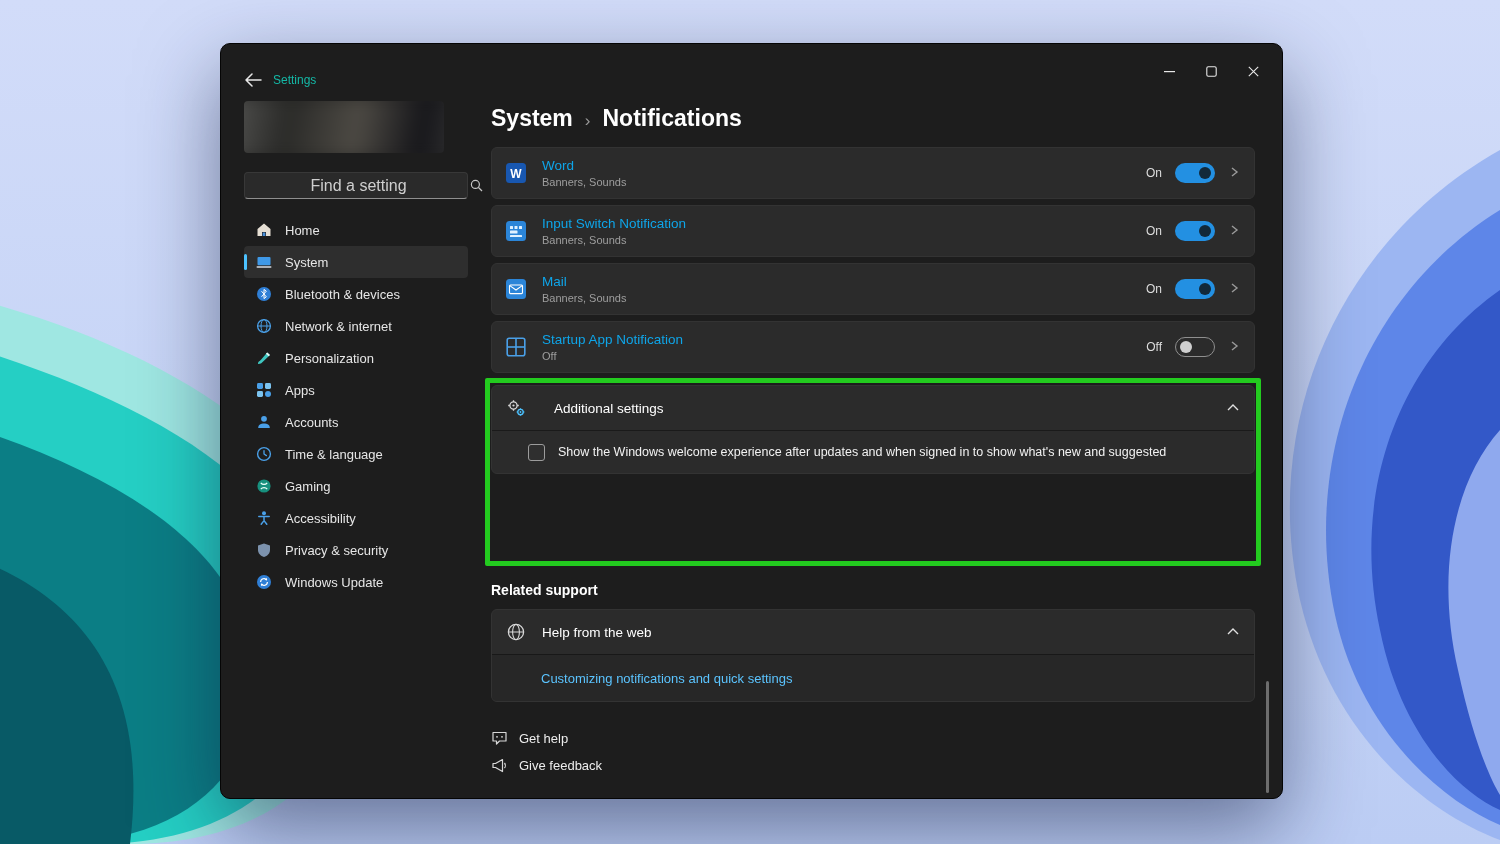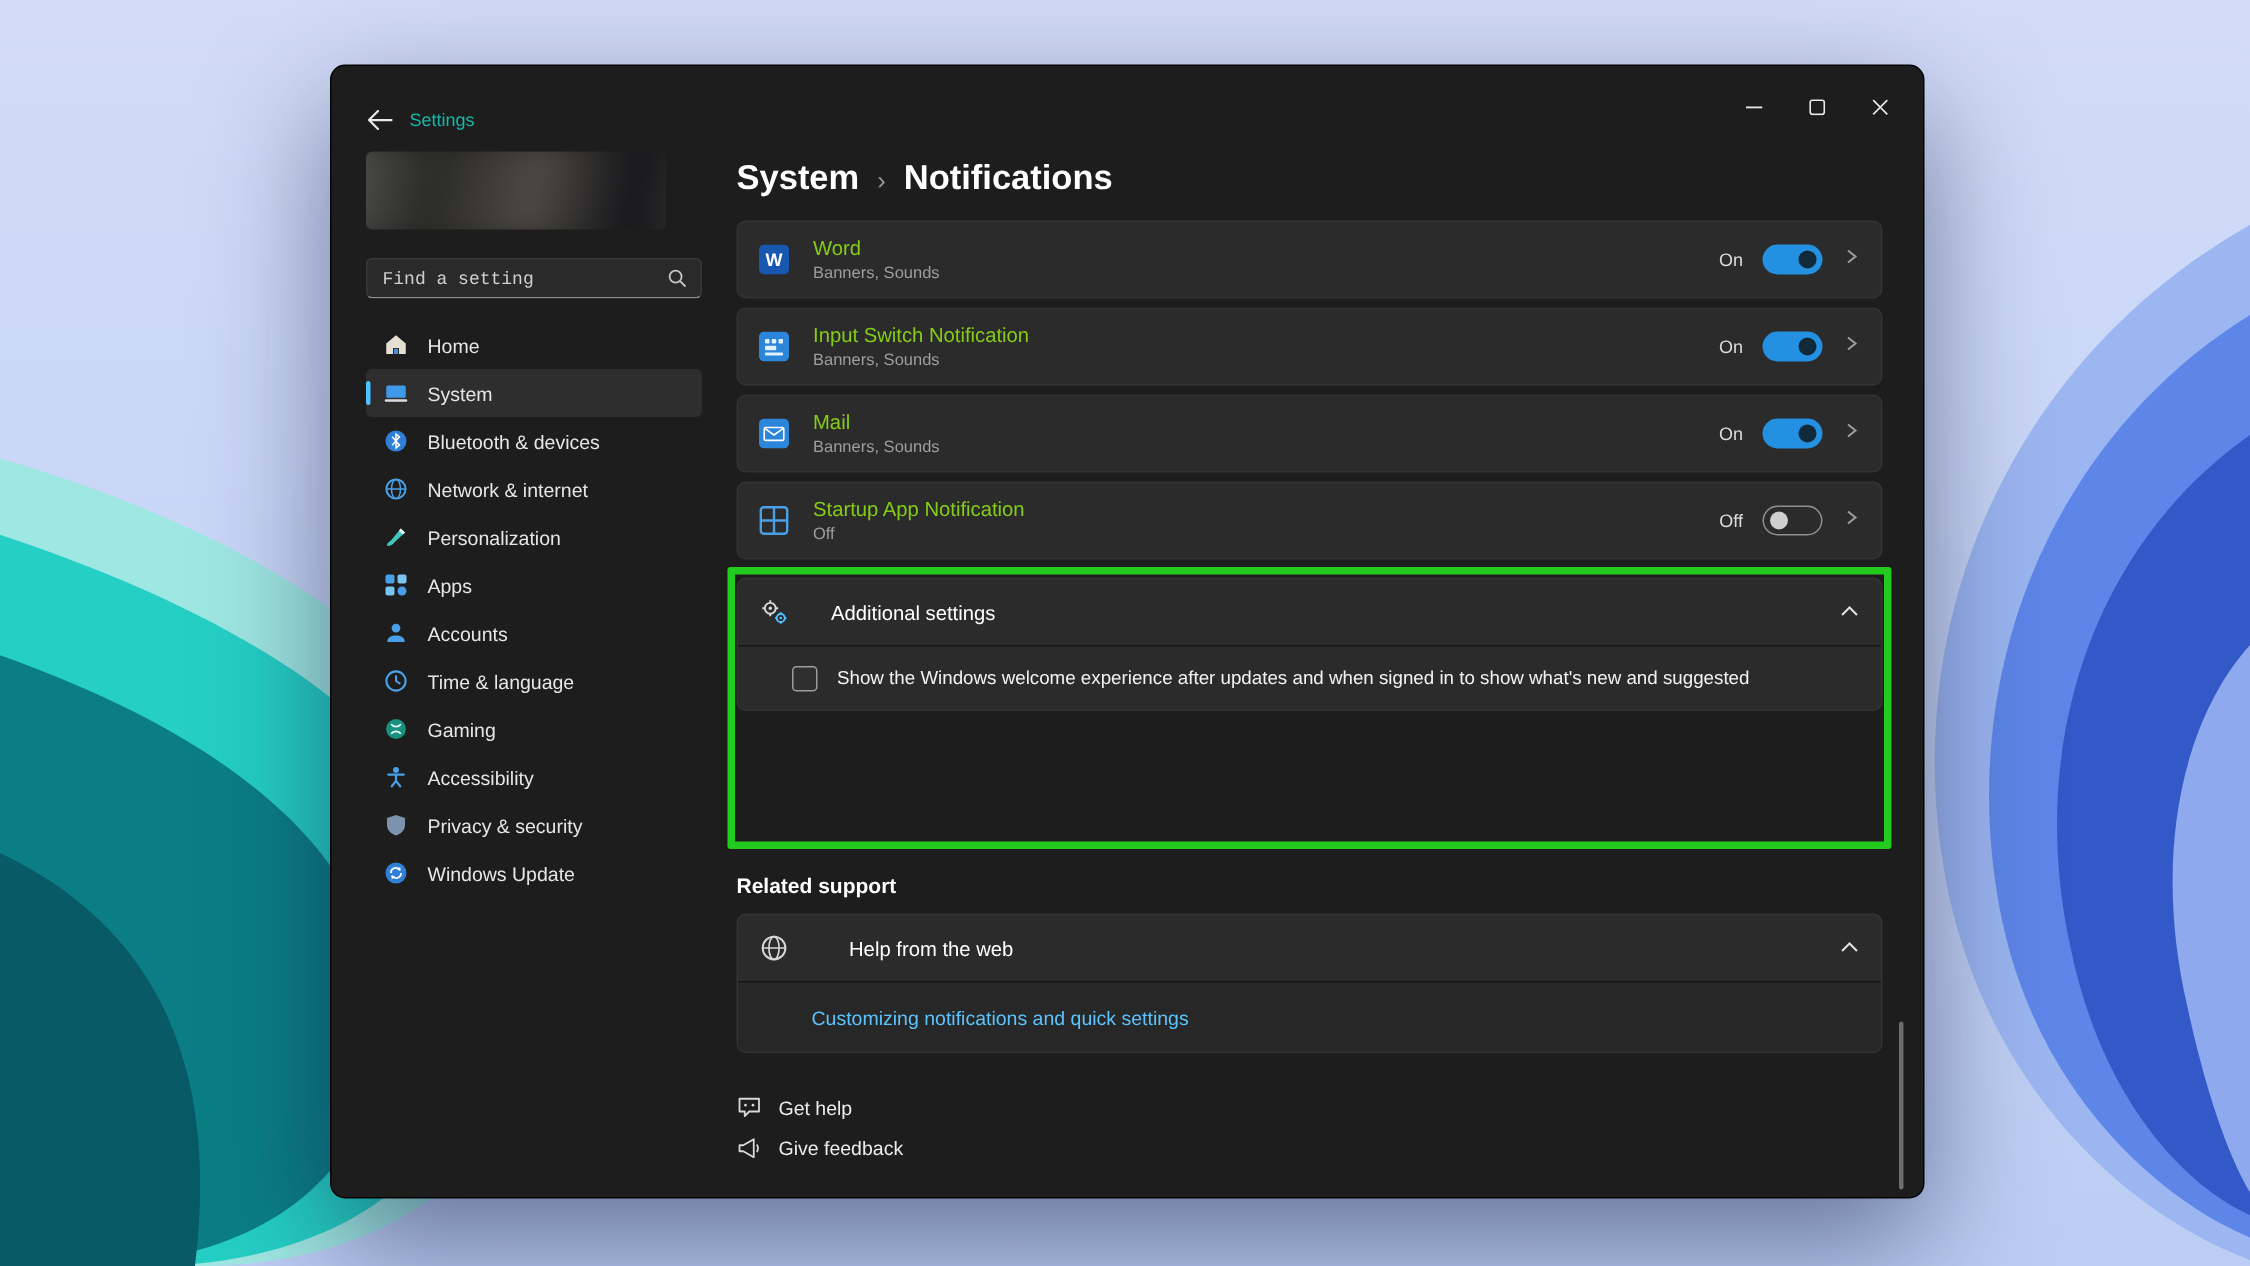--- a/index.html
+++ b/index.html
@@ -24,21 +24,21 @@
   .profile { position:absolute; left:23px; top:57px; width:200px; height:52px;
     border-radius:4px; overflow:hidden; cursor:pointer; }
   .profile-blur { width:100%; height:100%;
     background:linear-gradient(100deg,#5a5a58 0%,#2a2a28 28%,#4d4a44 55%,#16161a 80%,#3a3a3a 100%);
     filter:blur(7px); transform:scale(1.25); }
 
   .search-box { position:absolute; left:23px; top:128px; width:224px; height:27px;
     background:#2a2a2a; border:1px solid #383838; border-bottom:1px solid #8f8f8f;
     border-radius:4px; display:flex; align-items:center; }
   .search-box input { flex:1; background:transparent; border:none; outline:none;
-    color:#e6e6e6; font-size:12px; padding:0 8px 0 10px; font-family:Liberation Mono, monospace; }
+    color:#e6e6e6; font-size:16px; padding:0 8px 0 10px; font-family:Liberation Sans, sans-serif;text-align:center; }
   .search-box input::placeholder { color:#cfcfcf; }
   .search-glyph { margin-right:9px; display:flex; }
 
   .nav { position:absolute; left:23px; top:170px; width:224px; }
   .nav-item { position:relative; height:32px; border-radius:4px; display:flex;
     align-items:center; padding-left:12px; cursor:pointer; }
   .nav-item .nicon { width:16px; height:16px; margin-right:13px; display:flex; flex:0 0 16px; }
   .nav-item .nlabel { font-size:13px; color:#e6e6e6; white-space:nowrap; }
   .nav-item.selected { background:#2e2e2e; }
   .nav-item.selected::before { content:""; position:absolute; left:0; top:8px;
@@ -49,21 +49,21 @@
     font-size:23px; color:#ffffff; white-space:nowrap; }
   .breadcrumb .root { font-weight:600; cursor:pointer; }
   .breadcrumb .sep { color:#9a9a9a; font-size:17px; margin:0 12px; font-weight:400; }
   .breadcrumb .current { font-weight:700; }
 
   .cards { position:absolute; left:270px; top:103px; width:764px; }
   .app-card { height:52px; margin-bottom:6px; background:#2b2b2b; border:1px solid #333333;
     border-radius:6px; display:flex; align-items:center; padding:0 14px; cursor:pointer; }
   .app-ic { width:20px; height:20px; flex:0 0 20px; display:flex; }
   .app-text { margin-left:16px; }
-  .app-name { font-size:13.5px; color:#84cc16; }
+  .app-name { font-size:13.5px; color:#0ea5e9; }
   .app-detail { font-size:11px; color:#9e9e9e; margin-top:3px; }
   .card-right { margin-left:auto; display:flex; align-items:center; gap:13px; }
   .state-label { font-size:12px; color:#dddddd; }
 
   .toggle { width:40px; height:20px; border-radius:10px; position:relative; cursor:pointer; }
   .toggle.on { background:#2390e2; }
   .toggle.on .knob { position:absolute; right:4px; top:4px; width:12px; height:12px;
     border-radius:50%; background:#12293a; }
   .toggle.off { background:transparent; border:1px solid #8f8f8f; }
   .toggle.off .knob { position:absolute; left:4px; top:3px; width:12px; height:12px;
@@ -81,21 +81,21 @@
   .opt-label { margin-left:13px; font-size:12.5px; color:#f2f2f2; }
 
   .highlight-box { position:absolute; left:264px; top:334px; width:776px; height:188px;
     border:5px solid #23cb1f; border-radius:2px; z-index:6; pointer-events:none; }
 
   .related-heading { position:absolute; left:270px; top:538px; font-size:14px;
     font-weight:700; color:#ffffff; }
 
   .help-card { position:absolute; left:270px; top:565px; width:764px; background:#2b2b2b;
     border:1px solid #333333; border-radius:6px; overflow:hidden; }
-  .help-header { height:44px; display:flex; align-items:center; padding:0 14px; cursor:pointer;gap:24px; }
+  .help-header { height:44px; display:flex; align-items:center; padding:0 14px; cursor:pointer; }
   .help-title { font-size:13.5px; color:#ffffff; margin-left:16px; }
   .help-body { height:47px; background:#272727; border-top:1px solid rgba(0,0,0,.38);
     display:flex; align-items:center; padding-left:49px; }
   .help-link { font-size:13px; color:#5bc4ff; cursor:pointer; }
 
   .footer-link { position:absolute; left:270px; display:flex; align-items:center; cursor:pointer; }
   .footer-link .ficon { width:17px; height:17px; display:flex; }
   .footer-link .ftext { margin-left:11px; font-size:13px; color:#ededed; }
   .get-help { top:686px; }
   .give-feedback { top:713px; }

